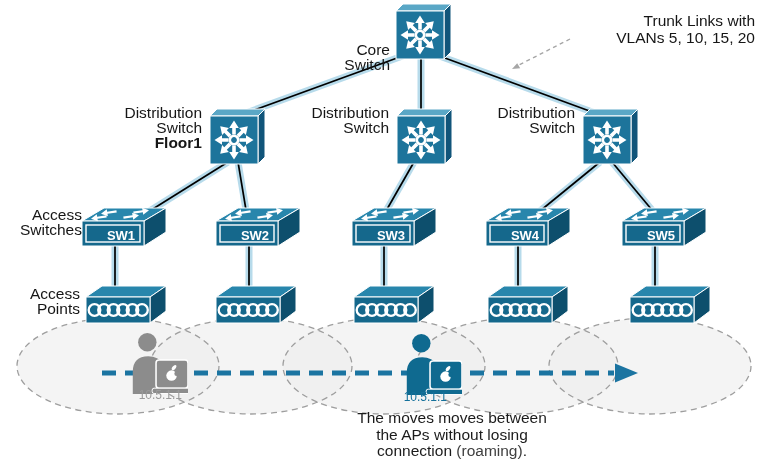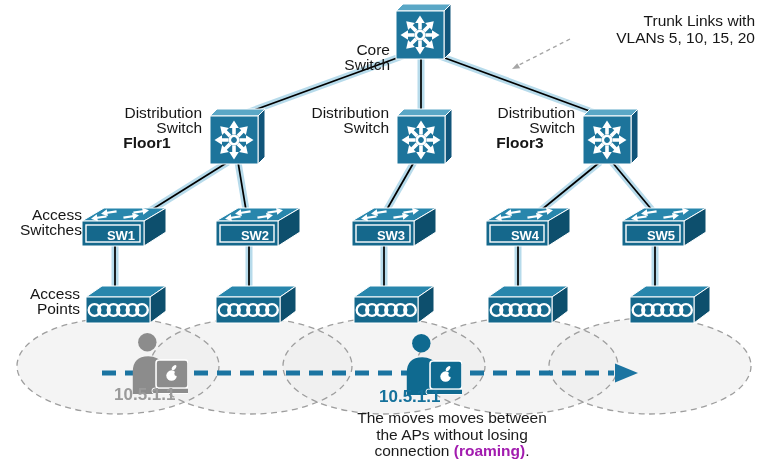--- a/index.html
+++ b/index.html
@@ -1,33 +1,33 @@
 <!DOCTYPE html>
 <html><head>
 <meta charset="utf-8">
 <style>
   html,body{margin:0;padding:0;background:#fff;}
   body{font-family:"Liberation Sans", sans-serif;}
   #stage{position:relative;width:758px;height:472px;background:#fff;overflow:hidden;}
   #diagram{position:absolute;left:0;top:0;}
   .lbl{position:absolute;font-size:15.5px;line-height:15px;color:#161616;}
-  .lbl .bold{font-weight:bold;text-align:center;}
+  .lbl .bold{font-weight:bold;}
   .right{text-align:right;}
   .center{text-align:right;}
   .sw-name{position:absolute;width:72px;text-align:center;color:#fff;
            font-size:13px;font-weight:bold;line-height:15px;}
-  .ip{position:absolute;width:68px;text-align:left;font-size:17px;
-      font-weight:bold;line-height:14px;}
+  .ip{position:absolute;width:68px;text-align:right;font-size:12px;
+      font-weight:normal;line-height:14px;}
   .ip.gray{color:#9a9a9a;}
   .ip.teal{color:#14719b;}
   #annotation{position:absolute;left:570px;top:13px;width:185px;
               font-size:15.5px;line-height:16.5px;color:#161616;text-align:right;}
   #caption{position:absolute;left:336px;top:410px;width:232px;text-align:center;
            font-size:15.5px;line-height:16.5px;color:#1b1b1b;}
-  #caption .roam{font-weight:bold;color:#a21caf;}
+  #caption .roam{font-weight:normal;color:#404040;}
 </style>
 </head>
 <body>
 
 <div id="stage">
 
 <svg id="diagram" width="758" height="472" viewBox="0 0 758 472">
   <defs>
 
     <symbol id="cube" viewBox="0 0 60 62">
@@ -180,21 +180,20 @@
 </div>
 
 <div class="lbl right" style="left:279px;top:105px;width:110px;">
   <div>Distribution</div>
   <div>Switch</div>
 </div>
 
 <div class="lbl right" style="left:465px;top:105px;width:110px;">
   <div>Distribution</div>
   <div>Switch</div>
-  <div class="bold">Floor3</div>
 </div>
 
 <div class="lbl center" style="left:2px;top:207px;width:80px;">
   <div>Access</div>
   <div>Switches</div>
 </div>
 
 <div class="lbl center" style="left:8px;top:286px;width:72px;">
   <div>Access</div>
   <div>Points</div>

